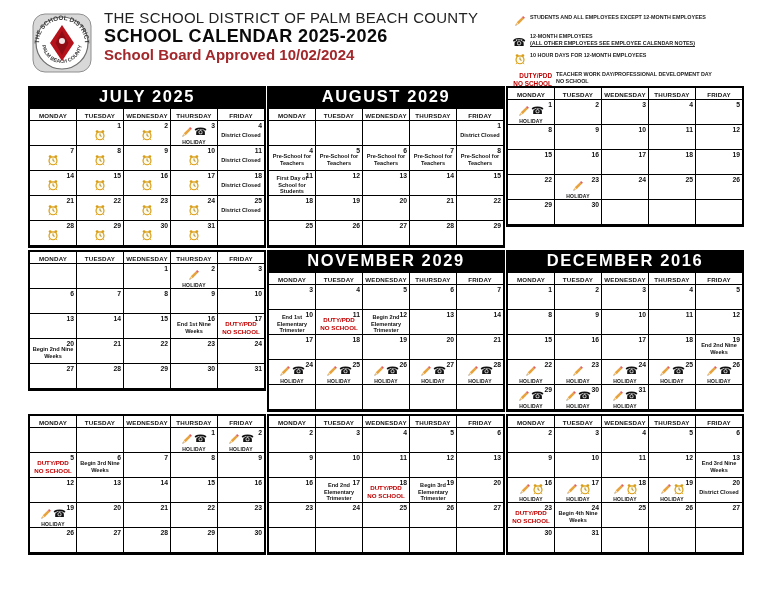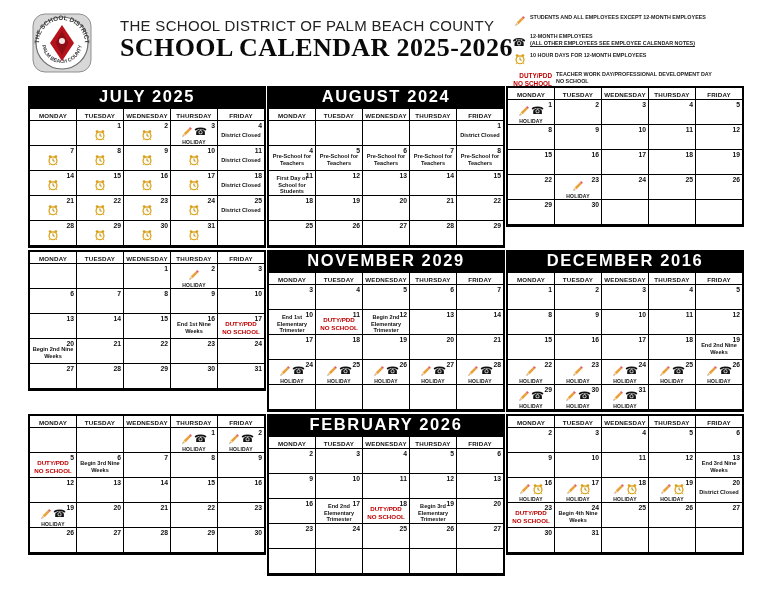--- a/index.html
+++ b/index.html
@@ -2,23 +2,23 @@
 <html><head>
 <meta charset="utf-8">
 <style>
   html,body{margin:0;padding:0;}
   body{width:768px;height:593px;background:#ffffff;font-family:"Liberation Sans",sans-serif;color:#111;}
   .page{position:relative;width:768px;height:593px;background:#fff;overflow:hidden;}
 
   
   .hdr{position:absolute;top:6px;left:30px;right:22px;height:78px;}
   .logo{position:absolute;left:0;top:5px;width:64px;height:64px;}
-  .titles{position:absolute;left:74px;top:11px;white-space:nowrap;margin-left:16px;}
+  .titles{position:absolute;left:74px;top:3px;white-space:nowrap;}
   .district{font-size:15px;font-weight:500;color:#222;letter-spacing:.3px;}
-  .maintitle{font-size:26px;font-weight:900;color:#0a0a0a;letter-spacing:.4px;line-height:1.02;margin-top:1px;font-family:Liberation Serif, serif;}
+  .maintitle{font-size:18px;font-weight:900;color:#0a0a0a;letter-spacing:.4px;line-height:1.02;margin-top:1px;}
   .approved{font-size:15px;font-weight:800;color:#A3282C;margin-top:1px;}
 
   .legend{position:absolute;right:0;top:8px;width:240px;display:flex;flex-direction:column;gap:3px;}
   .legend-row{display:flex;align-items:flex-start;gap:4px;}
   .legend-iconcell{flex:0 0 20px;text-align:right;line-height:1;}
   .legend-red{flex:0 0 46px;font-size:6.4px;font-weight:800;color:#C00000;text-align:right;line-height:1.25;margin-top:1px;}
   .legend-text{font-size:5.4px;font-weight:600;line-height:1.35;color:#222;}
   .legend-text .u{text-decoration:underline;}
 
   
@@ -58,20 +58,21 @@
           <textPath href="#arcBot" startOffset="50%" text-anchor="middle">PALM BEACH COUNTY</textPath>
         </text>
         <path d="M32 14 L44 32 L32 50 L20 32 Z" fill="#B5121B"></path>
         <path d="M32 20 L38.5 32 L32 44 L25.5 32 Z" fill="#8f0e16"></path>
         <circle cx="32" cy="30" r="3" fill="#ffffff" opacity="0.9"></circle>
       </svg>
     </div>
     <div class="titles">
       <div class="district">THE SCHOOL DISTRICT OF PALM BEACH COUNTY</div>
       <div class="maintitle">SCHOOL CALENDAR 2025-2026</div>
+      <div class="approved">School Board Approved 10/02/2024</div>
     </div>
     <div class="legend" id="legend">
         <div class="legend-row">
           <div class="legend-iconcell"><span class="cal-icon">
               <svg viewBox="0 0 16 16" width="12" height="12">
                 <line x1="5" y1="11" x2="11.8" y2="4.2" stroke="#E8A33D" stroke-width="3.4"></line>
                 <line x1="11.8" y1="4.2" x2="13.4" y2="2.6" stroke="#e06060" stroke-width="3.4"></line>
                 <polygon points="1.9,14.1 5.9,12.7 3.3,10.1" fill="#f0c480"></polygon>
                 <polygon points="1.9,14.1 3.5,13.5 2.5,12.5" fill="#444444"></polygon>
               </svg>
@@ -496,21 +497,21 @@
                 </span>
               </div>
             </div>
           </div>
           <div class="cell">
             <div class="cellbody"></div>
           </div>
         </div>
       </div>
       <div class="month">
-        <div class="month-title">AUGUST 2024</div>
+        <div class="month-title">AUGUST 2029</div>
         <div class="month-grid">
           <div class="wd">MONDAY</div>
           <div class="wd">TUESDAY</div>
           <div class="wd">WEDNESDAY</div>
           <div class="wd">THURSDAY</div>
           <div class="wd">FRIDAY</div>
           <div class="cell">
             <div class="cellbody"></div>
           </div>
           <div class="cell">
@@ -1448,21 +1449,20 @@
             <span class="num">29</span>
             <div class="cellbody"></div>
           </div>
           <div class="cell">
             <span class="num">30</span>
             <div class="cellbody"></div>
           </div>
         </div>
       </div>
       <div class="month">
-        <div class="month-title">FEBRUARY 2026</div>
         <div class="month-grid">
           <div class="wd">MONDAY</div>
           <div class="wd">TUESDAY</div>
           <div class="wd">WEDNESDAY</div>
           <div class="wd">THURSDAY</div>
           <div class="wd">FRIDAY</div>
           <div class="cell">
             <span class="num">2</span>
             <div class="cellbody"></div>
           </div>

